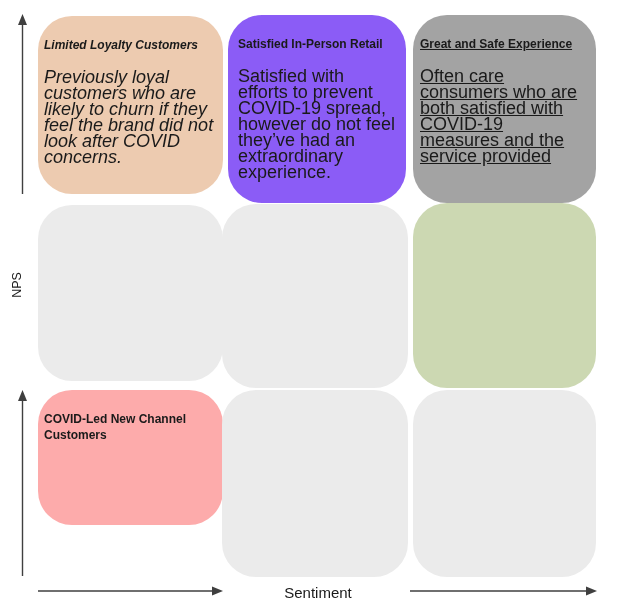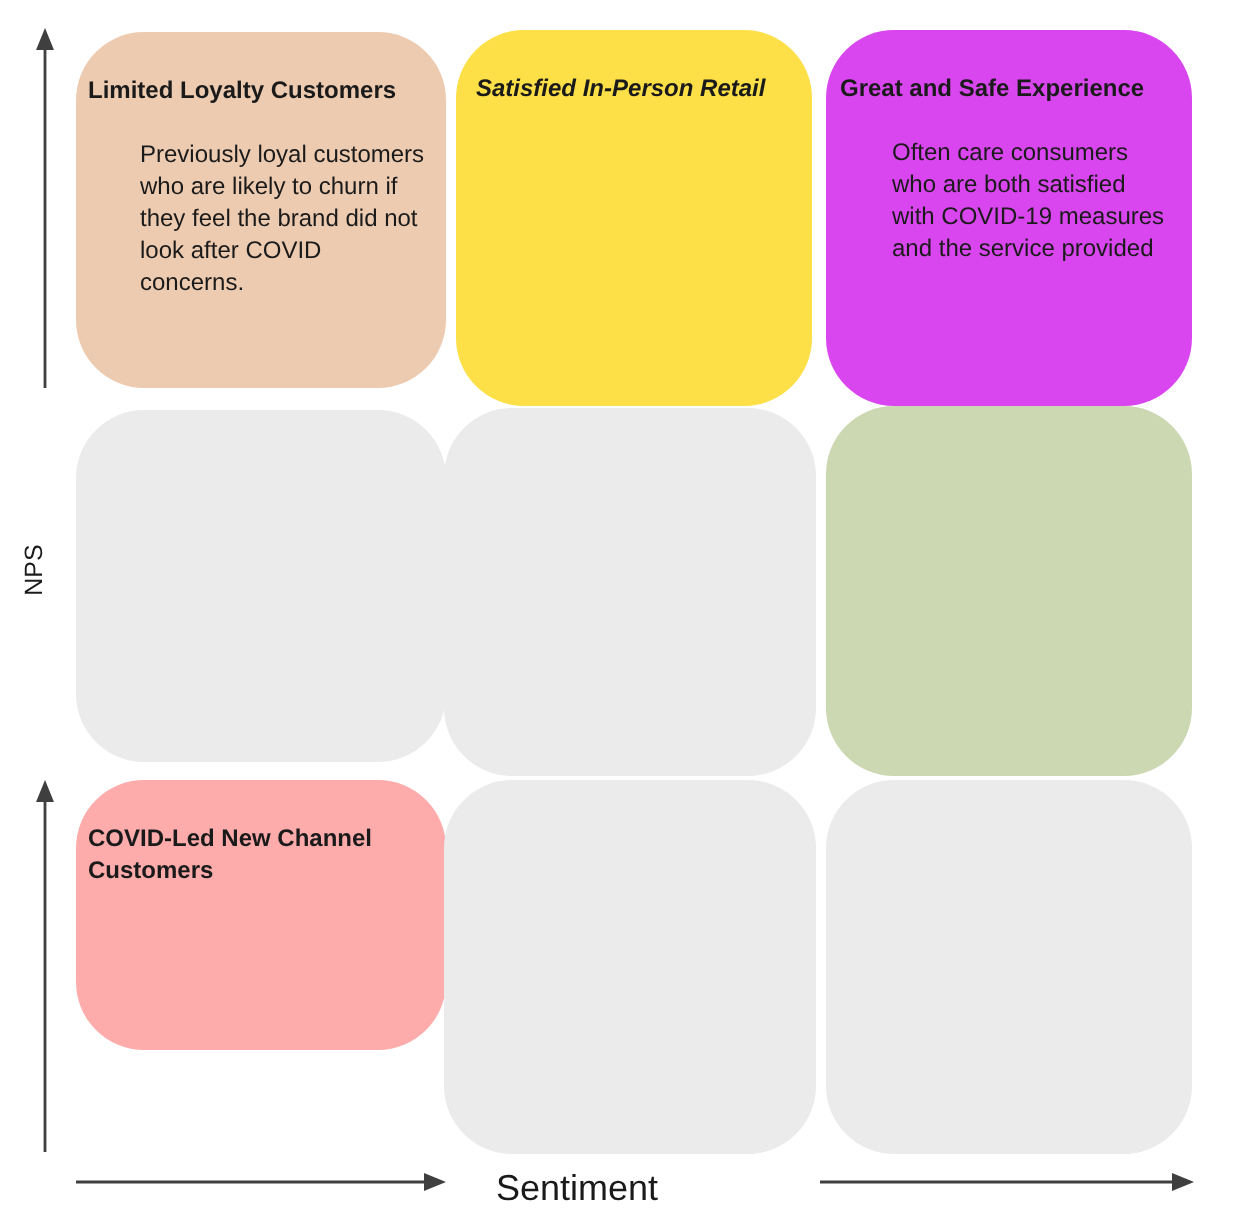--- a/index.html
+++ b/index.html
@@ -22,28 +22,27 @@
     box-sizing: border-box;
     padding: 21px 9px 10px 6px;
   }
   .cell-title {
     font-size: 12px;
     font-weight: bold;
     line-height: 16px;
     margin: 0 0 16px 0;
   }
   .cell-body {
-    font-size: 12px;
+    font-size: 18px;
     line-height: 16px;
-    margin-left: 26px;
   }
   
-  .q-top-left    { left: 38px;  top: 16px;  width: 185px; height: 178px; background: #edcbb0; }
-  .q-top-center  { left: 228px; top: 15px;  width: 178px; height: 188px; background: #fde047; padding-left: 10px; font-style: italic; }
-  .q-top-right   { left: 413px; top: 15px;  width: 183px; height: 188px; background: #d946ef; padding-left: 7px; }
+  .q-top-left    { left: 38px;  top: 16px;  width: 185px; height: 178px; background: #edcbb0; font-style: italic; }
+  .q-top-center  { left: 228px; top: 15px;  width: 178px; height: 188px; background: #8b5cf6; padding-left: 10px; }
+  .q-top-right   { left: 413px; top: 15px;  width: 183px; height: 188px; background: #a3a3a3; padding-left: 7px; text-decoration: underline; }
   .e-r2c1        { left: 38px;  top: 205px; width: 185px; height: 176px; background: #ebebeb; }
   .e-r2c2        { left: 222px; top: 204px; width: 186px; height: 184px; background: #ebebeb; }
   .q-mid-right   { left: 413px; top: 203px; width: 183px; height: 185px; background: #ccd8b2; }
   .q-bottom-left { left: 38px;  top: 390px; width: 185px; height: 135px; background: #fdabab; }
   .e-r3c2        { left: 222px; top: 390px; width: 186px; height: 187px; background: #ebebeb; }
   .e-r3c3        { left: 413px; top: 390px; width: 183px; height: 187px; background: #ebebeb; }
 
   .axis-arrow { position: absolute; }
   .y-axis-label {
     position: absolute;
@@ -53,22 +52,22 @@
     height: 16px;
     text-align: center;
     font-size: 12.5px;
     transform: rotate(-90deg);
   }
   .x-axis-label {
     position: absolute;
     left: 248px;
     top: 584px;
     width: 140px;
-    text-align: left;
-    font-size: 18px;
+    text-align: center;
+    font-size: 15px;
   }
 </style>
 </head>
 <body>
 
 <div class="canvas">
 
   <svg class="axis-arrow" style="left:14px; top:12px;" width="18" height="186">
     <line x1="8.5" y1="182" x2="8.5" y2="12" stroke="#3f3f3f" stroke-width="1.4"></line>
     <polygon points="8.5,2 4,13 13,13" fill="#3f3f3f"></polygon>
@@ -78,20 +77,21 @@
     <line x1="8.5" y1="188" x2="8.5" y2="12" stroke="#3f3f3f" stroke-width="1.4"></line>
     <polygon points="8.5,2 4,13 13,13" fill="#3f3f3f"></polygon>
   </svg>
 
   <div class="cell q-top-left">
     <div class="cell-title">Limited Loyalty Customers</div>
     <div class="cell-body">Previously loyal customers who are likely to churn if they feel the brand did not look after COVID concerns.</div>
   </div>
   <div class="cell q-top-center">
     <div class="cell-title">Satisfied In-Person Retail</div>
+    <div class="cell-body">Satisfied with efforts to prevent COVID-19 spread, however do not feel they’ve had an extraordinary experience.</div>
   </div>
   <div class="cell q-top-right">
     <div class="cell-title">Great and Safe Experience</div>
     <div class="cell-body">Often care consumers who are both satisfied with COVID-19 measures and the service provided</div>
   </div>
 
   <div class="cell e-r2c1"></div>
   <div class="cell e-r2c2"></div>
   <div class="cell q-mid-right"></div>
 

